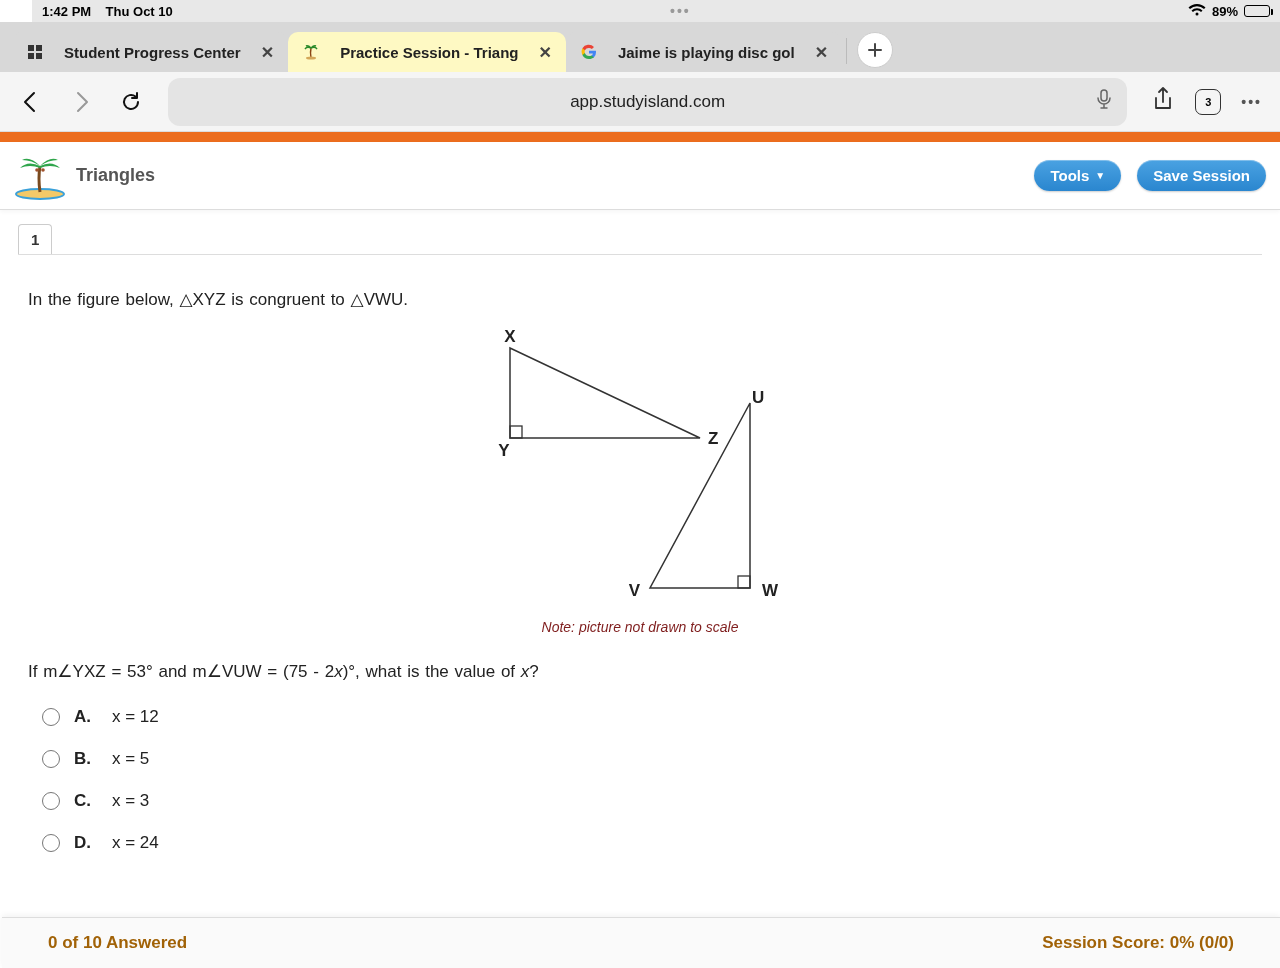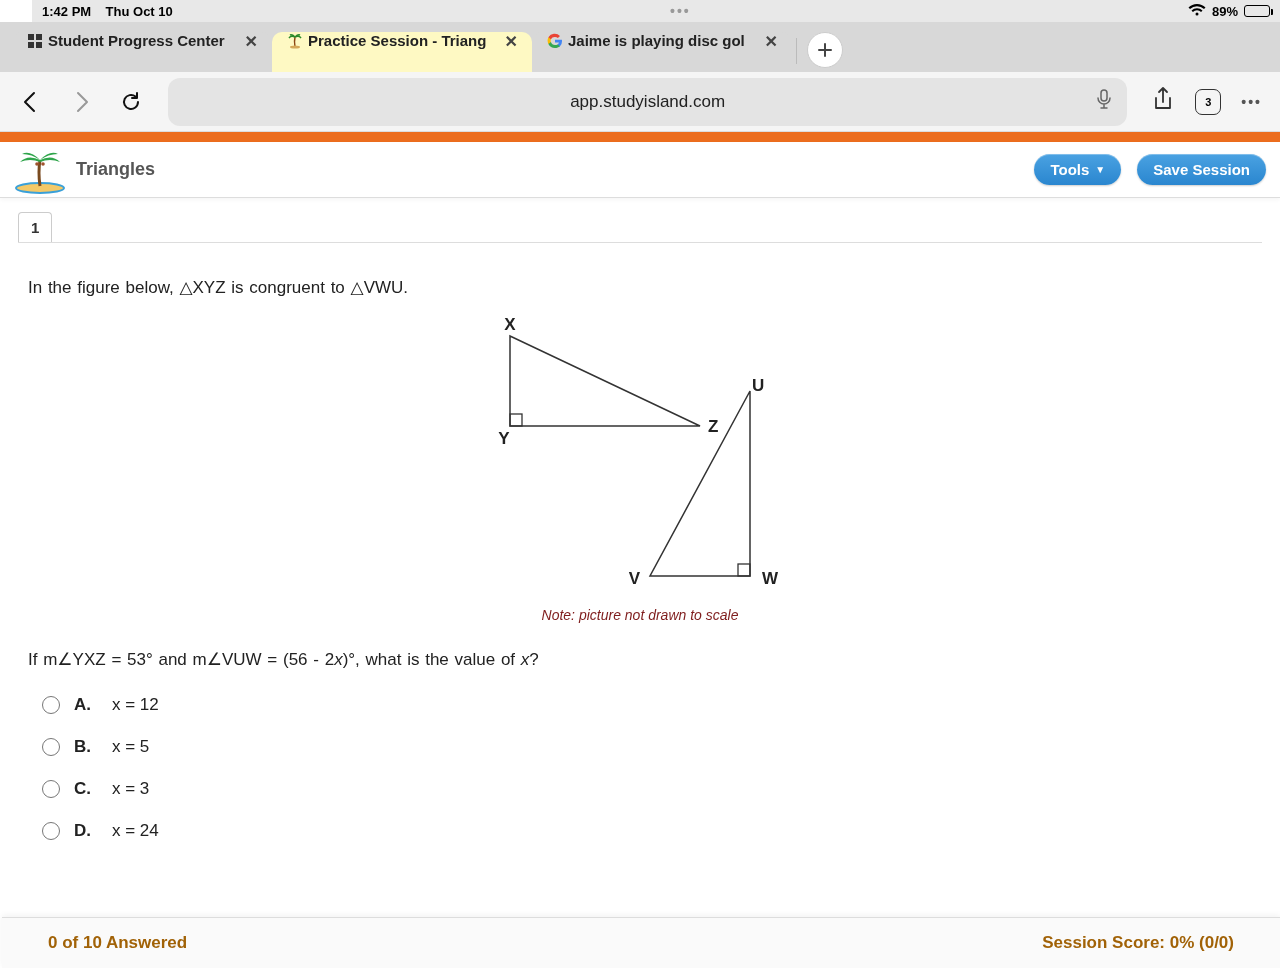--- a/index.html
+++ b/index.html
@@ -9,42 +9,42 @@
   .status-bar { height: 22px; background: #e8e8e8; display: flex; align-items: center; padding: 0 10px; font-size: 13px; font-weight: 600; color: #000; margin-left: 32px; }
   .status-left { flex: 0 0 auto; }
   .status-center { flex: 1; text-align: center; color: #999; letter-spacing: 2px; font-size: 14px; }
   .status-right { flex: 0 0 auto; display: flex; align-items: center; gap: 6px; }
   .battery { width: 26px; height: 12px; border: 1.5px solid #000; border-radius: 3px; position: relative; }
   .battery::after { content: ""; position: absolute; right: -4px; top: 3px; width: 2px; height: 6px; background: #000; border-radius: 0 1px 1px 0; }
   .battery-fill { background: #000; height: 100%; width: 89%; border-radius: 1px; }
 
   
   .tabs-row { height: 50px; background: #d8d8d8; display: flex; align-items: flex-end; padding: 0 12px; gap: 0; }
-  .tab { height: 40px; min-width: 260px; max-width: 280px; background: #d8d8d8; border-radius: 10px 10px 0 0; display: flex; padding: 0 14px; gap: 4px; font-size: 15px; font-weight: 600; color: #222; position: relative; }
+  .tab { height: 40px; min-width: 260px; max-width: 280px; background: #d8d8d8; border-radius: 10px 10px 0 0; display: flex; align-items: center; padding: 0 14px; gap: 20px; font-size: 15px; font-weight: 600; color: #222; position: relative; }
   .tab.active { background: #fef9c3; }
   .tab-label { flex: 1; white-space: nowrap; overflow: hidden; text-overflow: ellipsis; }
   .tab-close { font-size: 16px; color: #444; }
   .tab-sep { width: 1px; height: 26px; background: #bbb; margin: 0 4px 8px 4px; }
   .tab-add { width: 36px; height: 36px; border-radius: 50%; background: #fff; display: flex; align-items: center; justify-content: center; margin-bottom: 4px; margin-left: 6px; border: 1px solid #ccc; }
   .tab-icon { width: 18px; height: 18px; display: inline-flex; align-items: center; justify-content: center; }
 
   
   .url-row { height: 60px; background: #f5f5f5; display: flex; align-items: center; padding: 0 18px; gap: 24px; border-bottom: 1px solid #ddd; }
   .nav-btn { color: #111; display: flex; align-items: center; justify-content: center; }
   .url-box { flex: 1; height: 48px; background: #e4e4e4; border-radius: 12px; display: flex; align-items: center; justify-content: center; font-size: 17px; color: #222; position: relative; }
   .url-mic { position: absolute; right: 14px; }
   .url-right { display: flex; align-items: center; gap: 20px; }
   .url-badge { width: 26px; height: 26px; border: 1.5px solid #333; border-radius: 7px; display: flex; align-items: center; justify-content: center; font-size: 11px; font-weight: bold; }
   .dots { color: #555; letter-spacing: 2px; font-size: 14px; font-weight: bold; }
 
   
   .orange-stripe { height: 10px; background: #ec6d1e; }
 
   
-  .app-header { height: 56px; background: #fff; border-bottom: 1px solid #ddd; display: flex; align-items: center; padding: 0 14px; gap: 16px; box-shadow: 0 2px 4px rgba(0,0,0,0.04); }
+  .app-header { height: 68px; background: #fff; border-bottom: 1px solid #ddd; display: flex; align-items: center; padding: 0 14px; gap: 16px; box-shadow: 0 2px 4px rgba(0,0,0,0.04); }
   .palm-logo { width: 46px; height: 40px; position: relative; }
   .topic-title { font-size: 18px; font-weight: 700; color: #555; flex: 1; }
   .pill-btn { background: linear-gradient(#4aa2e2, #2a86cf); color: #fff; border: none; padding: 7px 16px; border-radius: 16px; font-size: 15px; font-weight: 600; display: flex; align-items: center; gap: 6px; box-shadow: inset 0 1px 0 rgba(255,255,255,0.3), 0 1px 2px rgba(0,0,0,0.2); }
   .pill-btn .caret { font-size: 10px; }
 
   
   .q-wrap { padding: 14px 18px; }
   .q-num-row { border-bottom: 1px solid #ddd; }
   .q-num { display: inline-block; border: 1px solid #ccc; border-bottom: none; padding: 6px 12px; font-size: 15px; font-weight: 700; color: #333; background: #fff; border-radius: 4px 4px 0 0; }
   .q-body { padding: 34px 10px 10px 10px; font-size: 17px; color: #222; }
@@ -213,21 +213,21 @@
         <polygon points="160,260 260,260 260,75" fill="none" stroke="#333" stroke-width="1.5"></polygon>
         <rect x="248" y="248" width="12" height="12" fill="none" stroke="#333" stroke-width="1.3"></rect>
         <text x="262" y="75" font-size="17" font-weight="bold" fill="#222">U</text>
         <text x="150" y="268" font-size="17" font-weight="bold" fill="#222" text-anchor="end">V</text>
         <text x="272" y="268" font-size="17" font-weight="bold" fill="#222">W</text>
       </svg>
       <div class="figure-caption">Note: picture not drawn to scale</div>
     </div>
 
     <div class="q-prompt-2">
-      <span>If m</span>∠<span>YXZ = 53° and m</span>∠<span>VUW = (56 - 2</span><i>x</i><span>)°, what is the value of </span><i>x</i>?
+      <span>If m</span>∠<span>YXZ = 53° and m</span>∠<span>VUW = (75 - 2</span><i>x</i><span>)°, what is the value of </span><i>x</i>?
     </div>
 
     <div class="answers">
       <div class="answer">
         <span class="radio"></span>
         <span class="ans-letter">A.</span>
         <span>x = 12</span>
       </div>
       <div class="answer">
         <span class="radio"></span>

